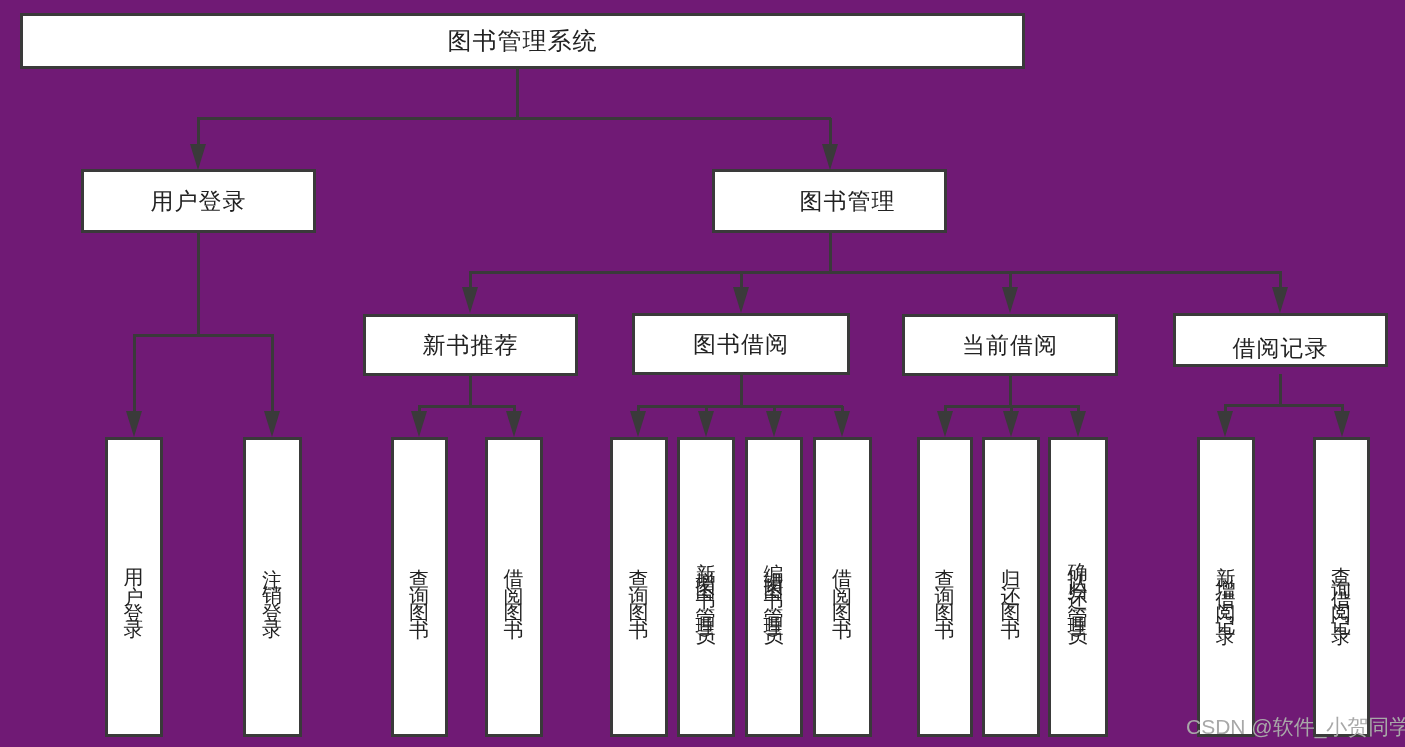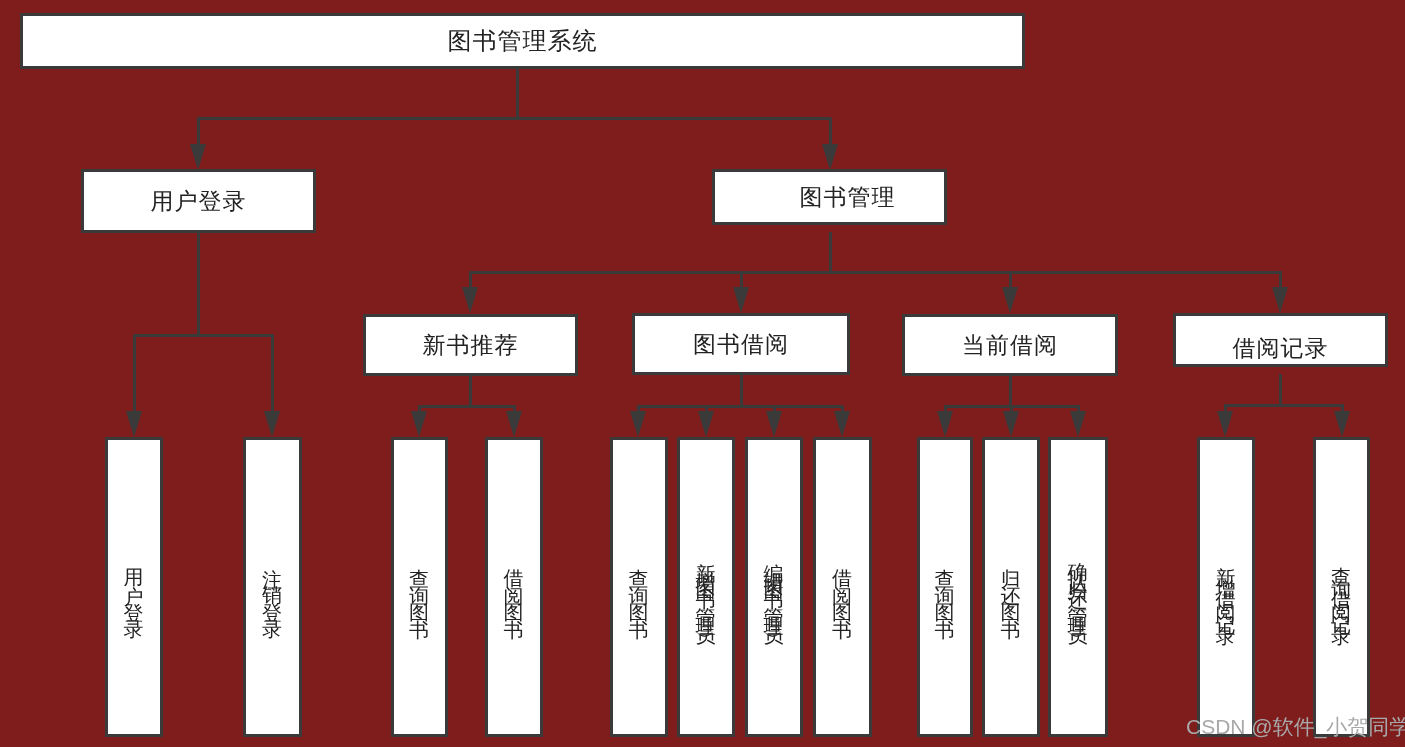--- a/index.html
+++ b/index.html
@@ -1,19 +1,19 @@
 <!DOCTYPE html>
 <html><head>
 <meta charset="utf-8">
 <style>
   html,body{margin:0;padding:0;background:#ffffff;}
   .canvas{
     position:relative;
     width:1405px;height:747px;
-    background:#7f1d1d;
+    background:#701a75;
     font-family:"Liberation Sans","DejaVu Sans",sans-serif;
     overflow:hidden;
   }
   .box{
     position:absolute;
     box-sizing:border-box;
     border:3px solid #3a3a3a;
     background:#ffffff;
     display:flex;
     align-items:center;
@@ -53,21 +53,21 @@
 
 <div class="canvas">
 
   <div class="box hbox root" style="left:20px;top:13px;width:1005px;height:56px;">
     <span>图书管理系统</span>
   </div>
 
   <div class="box hbox" style="left:81px;top:169px;width:235px;height:64px;">
     <span>用户登录</span>
   </div>
-  <div class="box hbox" style="left:712px;top:169px;width:235px;height:56px;padding-left:36px;">
+  <div class="box hbox" style="left:712px;top:169px;width:235px;height:64px;padding-left:36px;">
     <span>图书管理</span>
   </div>
 
   <div class="box hbox" style="left:363px;top:314px;width:215px;height:62px;text-align:center;">
     <span>新书推荐</span>
   </div>
   <div class="box hbox" style="left:902px;top:314px;width:216px;height:62px;">
     <span>当前借阅</span>
   </div>
   <div class="box hbox" style="left:632px;top:313px;width:218px;height:62px;">

